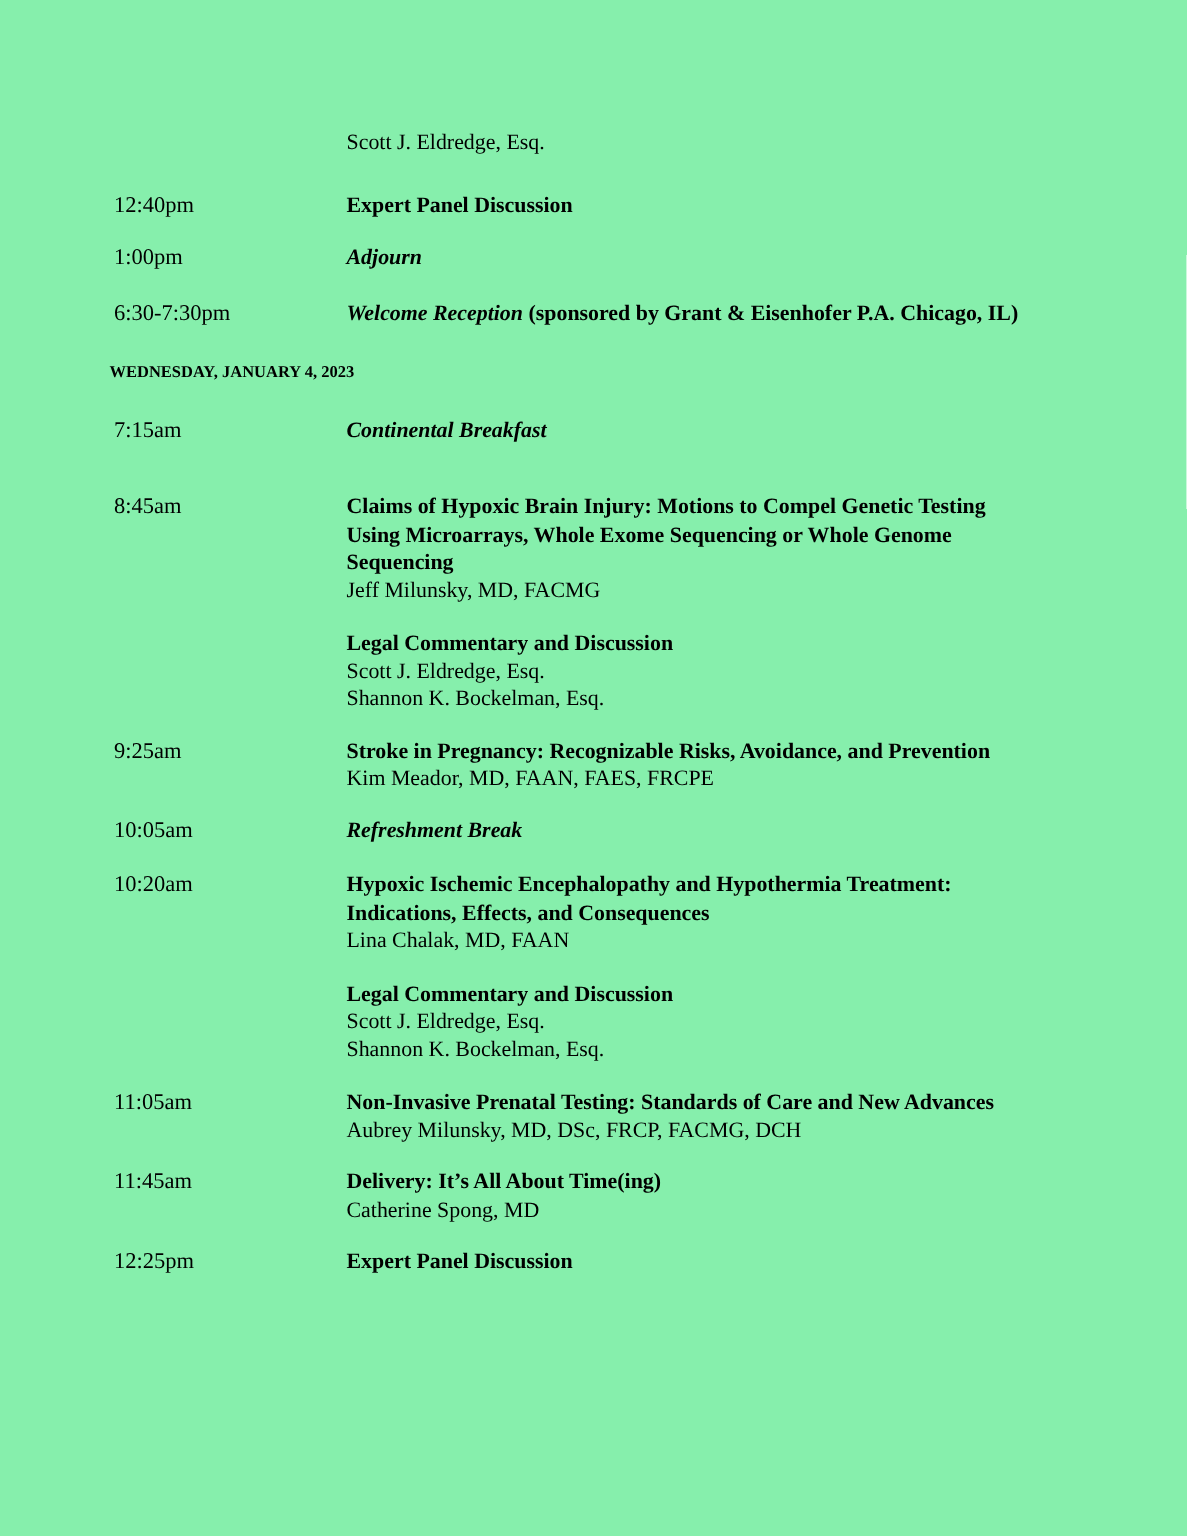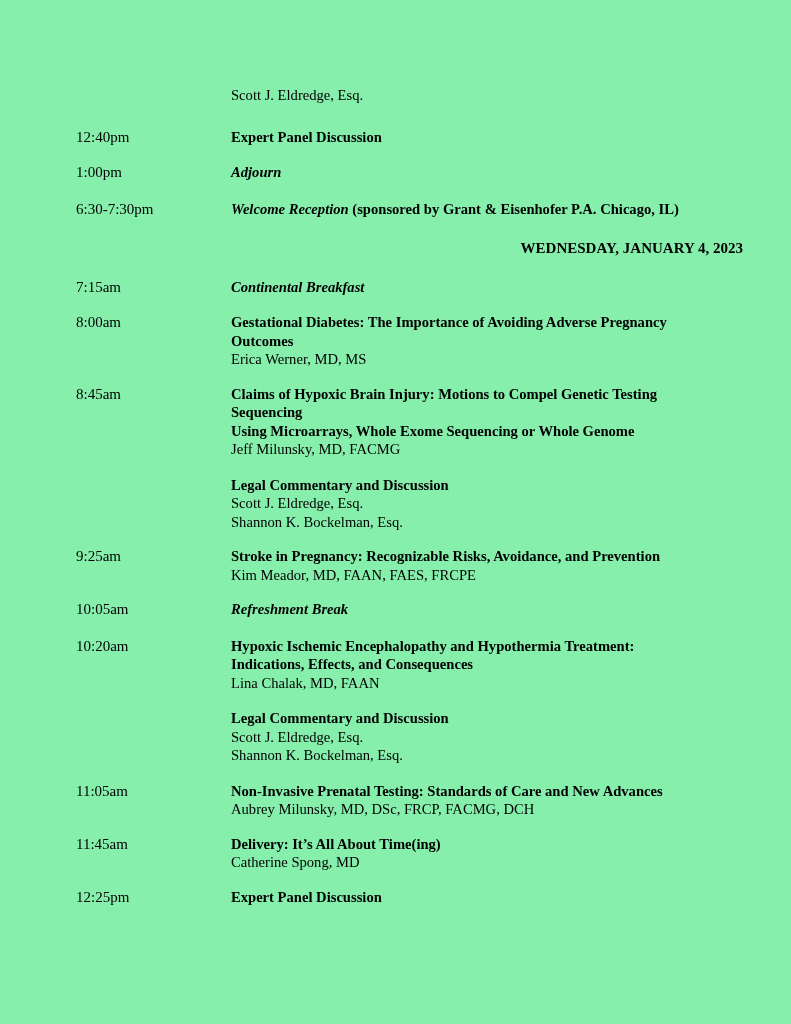--- a/index.html
+++ b/index.html
@@ -47,25 +47,24 @@
   }
 
   .content-cell {
     flex: 1 1 auto;
     min-width: 0;
     font-size: 14.6px;
     line-height: 18.5px;
   }
 
   .day-header {
-    font-size: 15px;
+    font-size: 11px;
     line-height: 18.5px;
     font-weight: bold;
     white-space: nowrap;
-    text-align: right;
   }
 
   
   .t-plain   { font-weight: normal; font-style: normal; }
   .t-bold    { font-weight: bold;   font-style: normal; }
   .t-bolditalic { font-weight: bold; font-style: italic; }
 
   .line { display: block; }
   .title-block { display: block; }
   .speaker { display: block; font-weight: normal; font-style: normal; }
@@ -127,40 +126,30 @@
 
     <div class="row">
       <div class="time-cell">7:15am</div>
       <div class="content-cell">
         <span class="line t-bolditalic">Continental Breakfast</span>
       </div>
     </div>
 
     <div class="sp-17"></div>
 
-    <div class="row">
-      <div class="time-cell">8:00am</div>
-      <div class="content-cell">
-        <span class="title-block t-bold">
-          <span class="line">Gestational Diabetes: The Importance of Avoiding Adverse Pregnancy</span>
-          <span class="line">Outcomes</span>
-        </span>
-        <span class="speaker">Erica Werner, MD, MS</span>
-      </div>
-    </div>
 
     <div class="sp-16"></div>
 
     <div class="row">
       <div class="time-cell">8:45am</div>
       <div class="content-cell">
         <span class="title-block t-bold">
           <span class="line">Claims of Hypoxic Brain Injury: Motions to Compel Genetic Testing</span>
+          <span class="line">Using Microarrays, Whole Exome Sequencing or Whole Genome</span>
           <span class="line">Sequencing</span>
-          <span class="line">Using Microarrays, Whole Exome Sequencing or Whole Genome</span>
         </span>
         <span class="speaker">Jeff Milunsky, MD, FACMG</span>
         <div class="sub-gap"></div>
         <span class="line t-bold">Legal Commentary and Discussion</span>
         <span class="speaker">Scott J. Eldredge, Esq.</span>
         <span class="speaker">Shannon K. Bockelman, Esq.</span>
       </div>
     </div>
 
     <div class="sp-16"></div>

